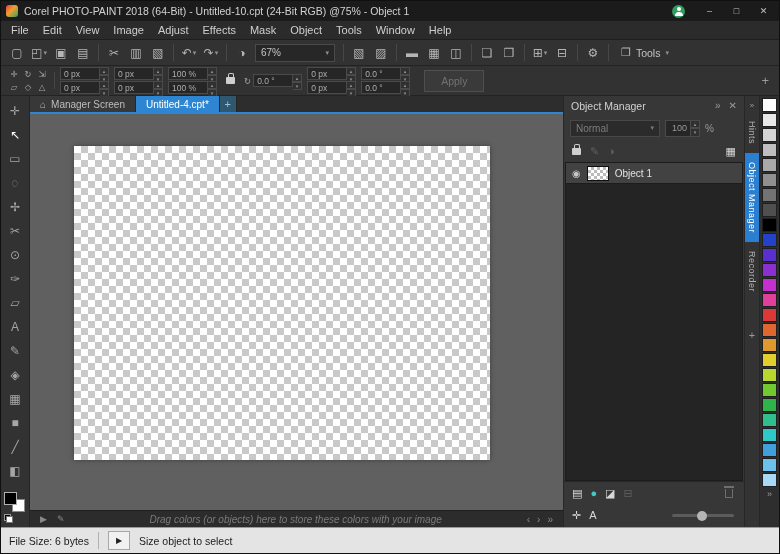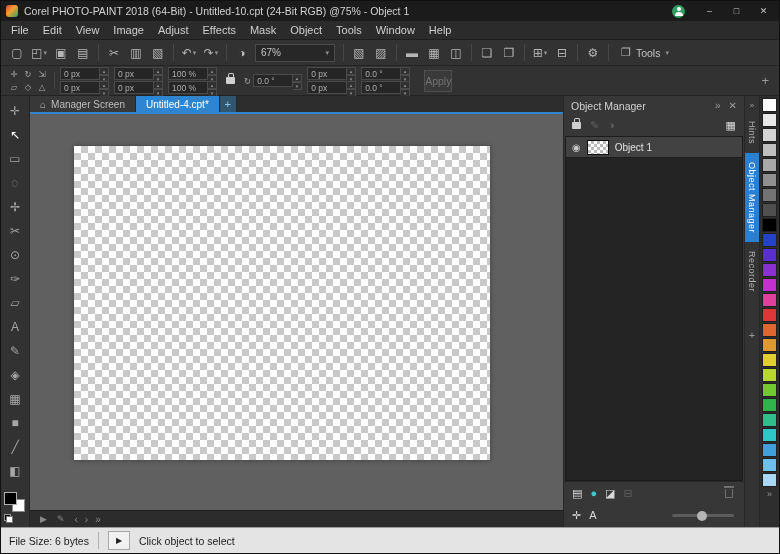--- a/index.html
+++ b/index.html
@@ -38,21 +38,21 @@
   .pf { display:flex; align-items:center; gap:5px; }
   .fgroup { display:flex; align-items:center; gap:2px; }
   .fpair { display:flex; flex-direction:column; gap:1px; }
   .ffield { display:flex; height:13px; }
   .fval { width:40px; background:#262626; border:1px solid #4a4a4a; color:#aeaeae; font-size:8.5px; display:flex; align-items:center; padding:0 3px; }
   .fspin { width:9px; display:flex; flex-direction:column; }
   .fspin span { flex:1; font-size:5px; color:#909090; display:flex; align-items:center; justify-content:center; background:#303030; border:1px solid #4a4a4a; border-left:none; }
   .lock-icon { display:inline-block; width:9px; height:7px; background:#cfcfcf; border-radius:1px; position:relative; }
   .lock-icon::before { content:""; position:absolute; top:-4px; left:1.5px; width:4px; height:4px; border:1px solid #cfcfcf; border-bottom:none; border-radius:2px 2px 0 0; }
   .pb-lock { margin:0 4px; }
-  .apply-btn { height:22px; padding:0 0; background:#3a3a3a; border:1px solid #4f4f4f; color:#727272; font-size:10.5px; margin-left:14px; font-family:inherit; }
+  .apply-btn { height:22px; padding:0 16px; background:#3a3a3a; border:1px solid #4f4f4f; color:#727272; font-size:10.5px; margin-left:14px; font-family:inherit; }
   .plus-btn { color:#9a9a9a; margin-left:auto; font-size:13px; padding-right:4px; }
 
   
   .main { flex:1 1 auto; display:flex; min-height:0; }
 
   
   .toolbox { width:29px; flex:0 0 29px; background:#323232; border-right:1px solid #252525; display:flex; flex-direction:column; align-items:center; padding-top:3px; }
   .tools-list { display:flex; flex-direction:column; align-items:center; }
   .tool { width:24px; height:24px; display:flex; align-items:center; justify-content:center; color:#a6a6a6; font-size:12px; }
   .tool.active { color:#ffffff; }
@@ -416,33 +416,48 @@
           <span>Untitled-4.cpt*</span>
         </span>
         <span class="tab-add">+</span>
       </div>
       <div class="canvas">
         <div class="image"></div>
       </div>
       <div class="ips">
         <span class="ips-icon">▶</span>
         <span class="ips-icon">✎</span>
+        <span class="ips-hint">Drag colors (or objects) here to store these colors with your image</span>
         <span class="ips-nav">
           <span>‹</span>
           <span>›</span>
           <span>»</span>
         </span>
       </div>
     </div>
 
     <div class="docker">
       <div class="docker-header">
         <span class="docker-title">Object Manager</span>
         <span class="dk-hicon">»</span>
         <span class="dk-hicon">✕</span>
+      </div>
+      <div class="docker-controls">
+        <span class="dk-select">
+          <span>Normal</span>
+          <span class="dd">▾</span>
+        </span>
+        <span class="dk-num">
+          <span class="fval">100</span>
+          <span class="fspin">
+            <span>▴</span>
+            <span>▾</span>
+          </span>
+        </span>
+        <span class="dk-pct">%</span>
       </div>
       <div class="docker-iconrow">
           <span class="lock-icon"></span>
           <span class="dk-icon">✎</span>
           <span class="dk-icon">◑</span>
           <span class="dk-icon on" style="margin-left: auto;">▦</span>
         </div>
       <div class="docker-list">
         <div class="obj-row">
           <span class="eye-icon">◉</span>
@@ -509,16 +524,16 @@
       </div>
 
   </div>
 
   <div class="statusbar">
     <span>File Size: 6 bytes</span>
     <span class="sb-sep"></span>
     <span class="sb-toolbox">
       <span>▶</span>
     </span>
-    <span>Click object to select</span>
+    <span>Size object to select</span>
   </div>
 
 </div>
 
 </body></html>

